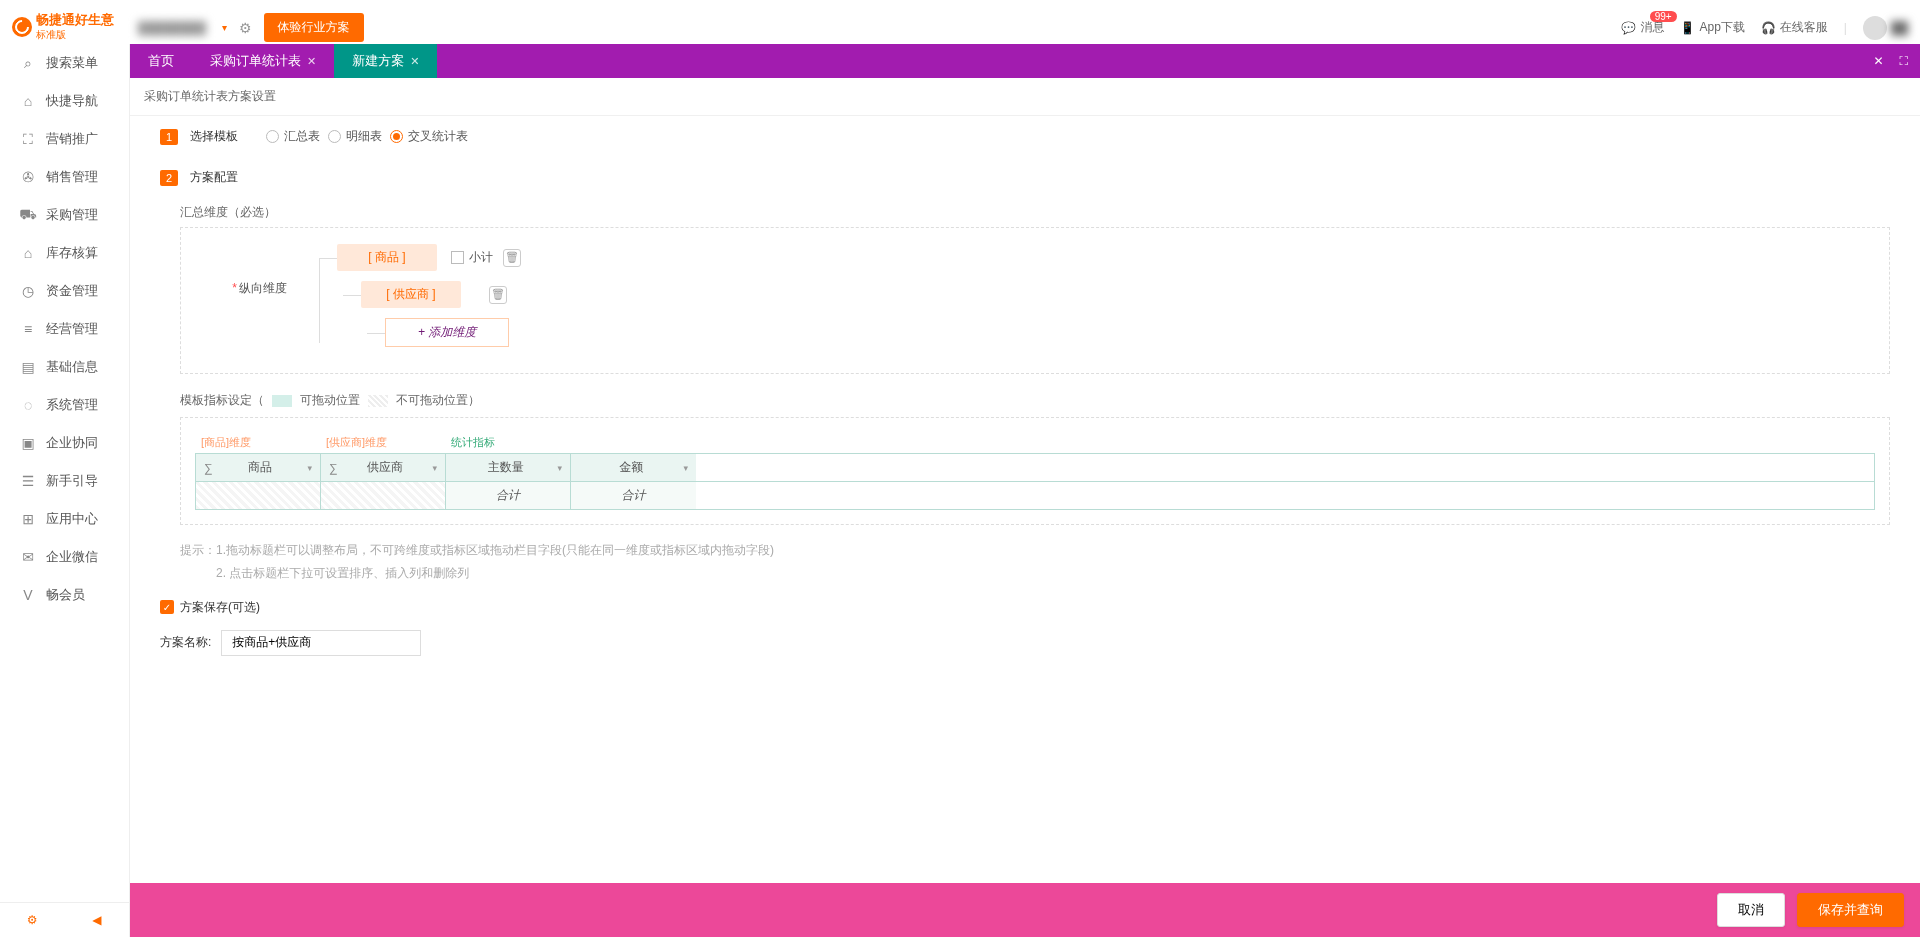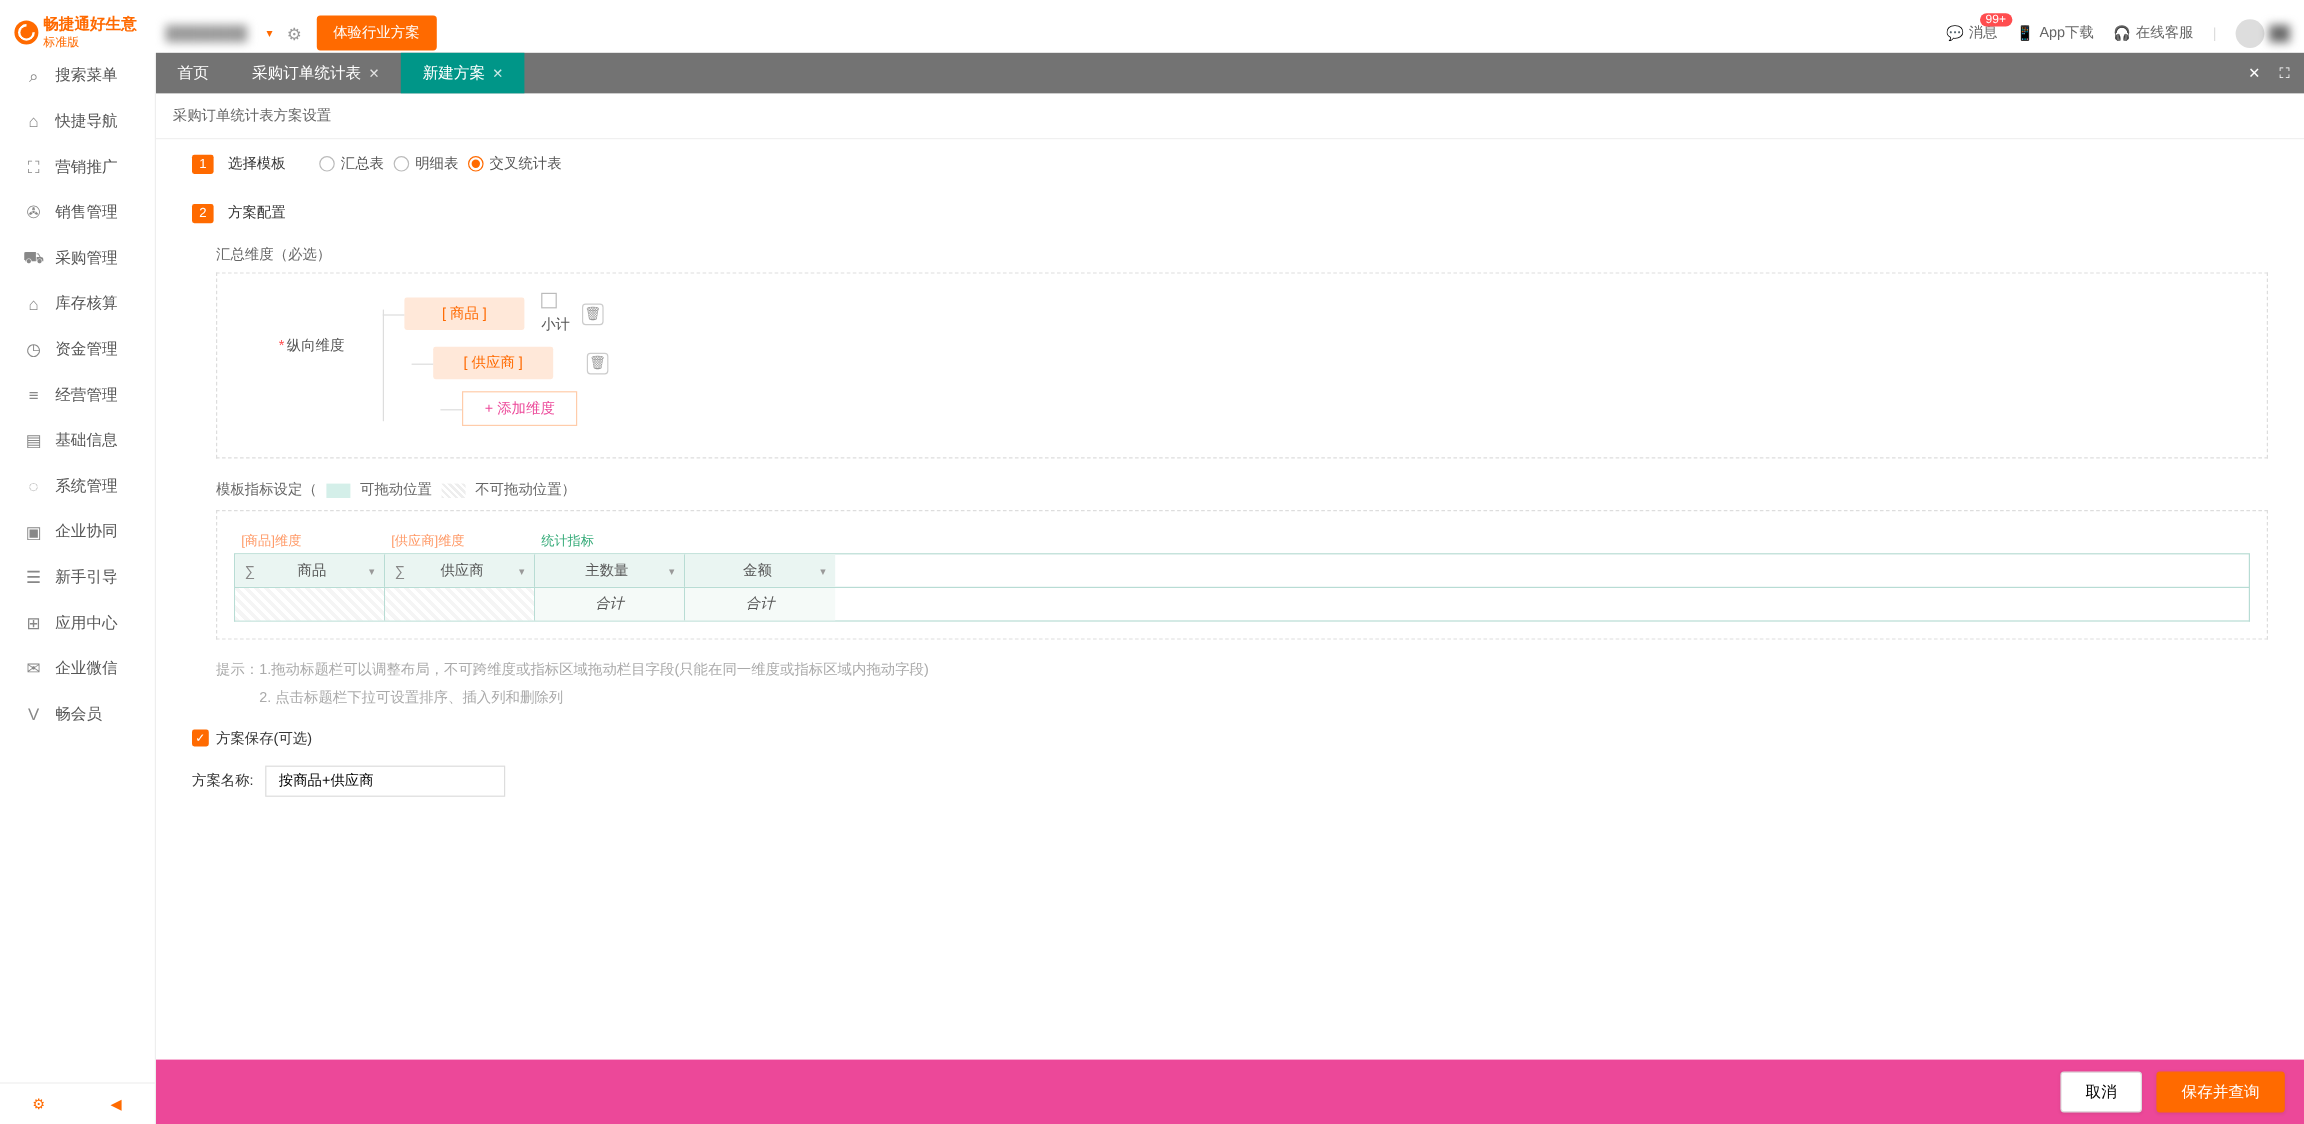--- a/index.html
+++ b/index.html
@@ -23,21 +23,21 @@
 .user-name { filter: blur(4px); }
 
 
 .sidebar { position: absolute; left: 0; top: 44px; bottom: 0; width: 130px; background: #fff; border-right: 1px solid #eee; display: flex; flex-direction: column; }
 .side-item { display: flex; align-items: center; padding: 10px 20px; color: #555; cursor: pointer; gap: 10px; font-size: 13px; }
 .side-ico { width: 16px; height: 16px; display: inline-flex; align-items: center; justify-content: center; color: #888; font-size: 14px; }
 .side-bottom { margin-top: auto; display: flex; border-top: 1px solid #eee; }
 .side-bottom > div { flex: 1; text-align: center; padding: 10px 0; color: #ff6a00; cursor: pointer; }
 
 
-.tabbar { position: absolute; left: 130px; right: 0; top: 44px; height: 34px; background: #737373; display: flex; align-items: stretch; }
+.tabbar { position: absolute; left: 130px; right: 0; top: 44px; height: 34px; background: #a21caf; display: flex; align-items: stretch; }
 .tab { padding: 0 18px; color: #fff; display: flex; align-items: center; gap: 6px; cursor: pointer; font-size: 13px; }
 .tab.active { background: #009688; }
 .tab-close { font-size: 11px; opacity: .8; }
 .tabbar-right { margin-left: auto; display: flex; align-items: center; gap: 8px; padding-right: 8px; color: #fff; }
 .tb-btn { cursor: pointer; padding: 4px; }
 
 
 .content { position: absolute; left: 130px; right: 0; top: 78px; bottom: 0; overflow-y: auto; background: #fff; }
 .breadcrumb { padding: 10px 14px; color: #666; font-size: 12px; border-bottom: 1px solid #f0f0f0; }
 
@@ -55,22 +55,22 @@
 .req { color: #ff4d4f; margin-right: 2px; }
 .dashed-box { border: 1px dashed #ddd; padding: 16px; background: #fff; }
 
 .dim-row { display: flex; align-items: flex-start; gap: 20px; }
 .dim-label { width: 90px; text-align: right; padding-top: 36px; color: #555; }
 .dim-tree { position: relative; padding-left: 30px; }
 .dim-tree::before { content: ''; position: absolute; left: 12px; top: 14px; bottom: 14px; width: 1px; background: #ddd; }
 .dim-node { display: flex; align-items: center; margin-bottom: 10px; position: relative; }
 .dim-node::before { content: ''; position: absolute; left: -18px; top: 50%; width: 18px; height: 1px; background: #ddd; }
 .dim-chip { background: #ffe8d9; color: #ff6a00; padding: 5px 22px; border-radius: 2px; min-width: 100px; text-align: center; font-size: 12px; }
-.dim-add { border: 1px solid #ffccaa; color: #ec4899; padding: 5px 18px; cursor: pointer; background: #fff; font-size: 12px; }
-.subtotal { margin-left: 14px; display: flex; gap: 5px; color: #555; flex-direction: column; }
+.dim-add { border: 1px solid #ffccaa; color: #701a75; padding: 5px 32px; cursor: pointer; background: #fff; font-size: 12px; font-style: italic; }
+.subtotal { margin-left: 14px; display: flex; align-items: center; gap: 5px; color: #555; }
 .chk { width: 13px; height: 13px; border: 1px solid #bbb; display: inline-block; }
 .del-ico { margin-left: 10px; width: 18px; height: 18px; border: 1px solid #ccc; border-radius: 3px; display: inline-flex; align-items: center; justify-content: center; color: #999; cursor: pointer; font-size: 11px; }
 
 .cross-box { background: #d4efe9; border: 1px dashed #a8d8ce; padding: 28px; margin-top: 12px; }
 .cross-row { display: flex; align-items: center; gap: 20px; }
 .cross-input { background: #fff; border: 1px solid #d4efe9; padding: 6px 12px; min-width: 120px; color: #999; font-size: 12px; }
 
 .tpl-label { margin-top: 18px; color: #666; display: flex; align-items: center; gap: 8px; font-size: 12px; }
 .legend-drag { display: inline-block; width: 20px; height: 12px; background: #d4efe9; }
 .legend-nodrag { display: inline-block; width: 20px; height: 12px; background: repeating-linear-gradient(45deg,#eee,#eee 2px,#fff 2px,#fff 4px); }

